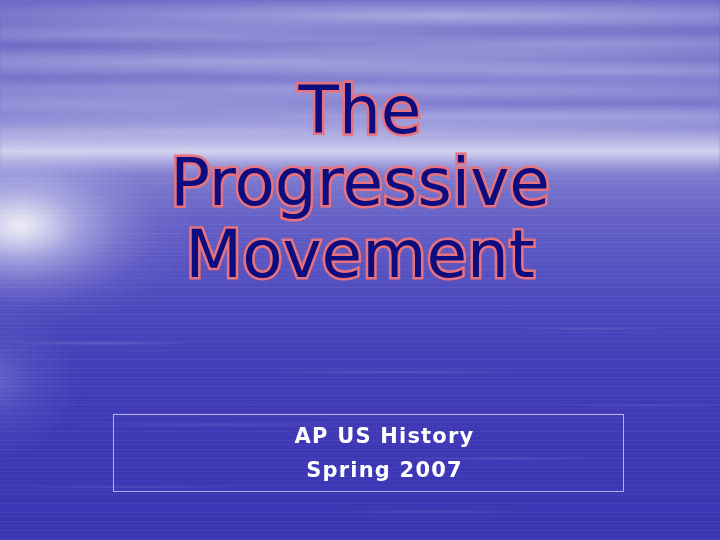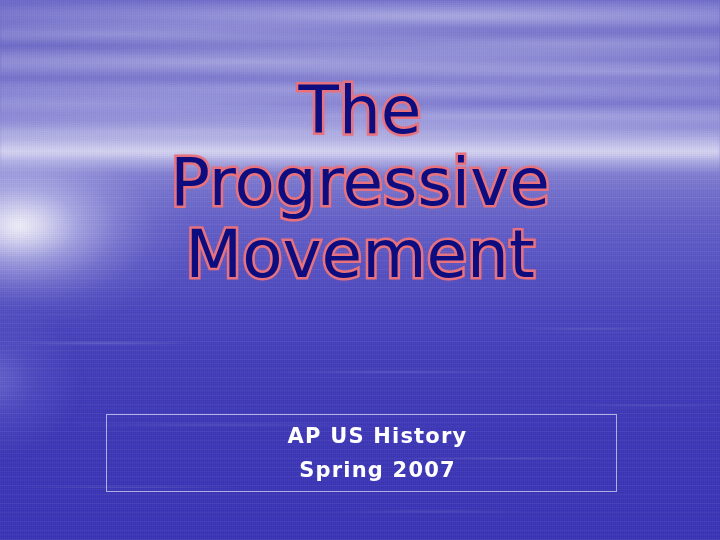--- a/index.html
+++ b/index.html
@@ -147,21 +147,21 @@
        0 0 3px rgba(232,115,127,.65),
        0 0 6px rgba(232,115,127,.30);
     white-space: nowrap;
   }
   .title-line.l1 { margin-bottom: 6px; }
   .title-line.l2 { margin-bottom: 6px; }
 
   
   #subtitle-box {
     position: absolute;
-    left: 106px; top: 414px;
+    left: 113px; top: 414px;
     width: 511px; height: 78px;
     border: 1px solid rgba(206,206,240,.80);
     box-sizing: border-box;
     display: flex;
     flex-direction: column;
     align-items: center;
     justify-content: center;
     padding-left: 32px;
   }
   .subtitle-line {

